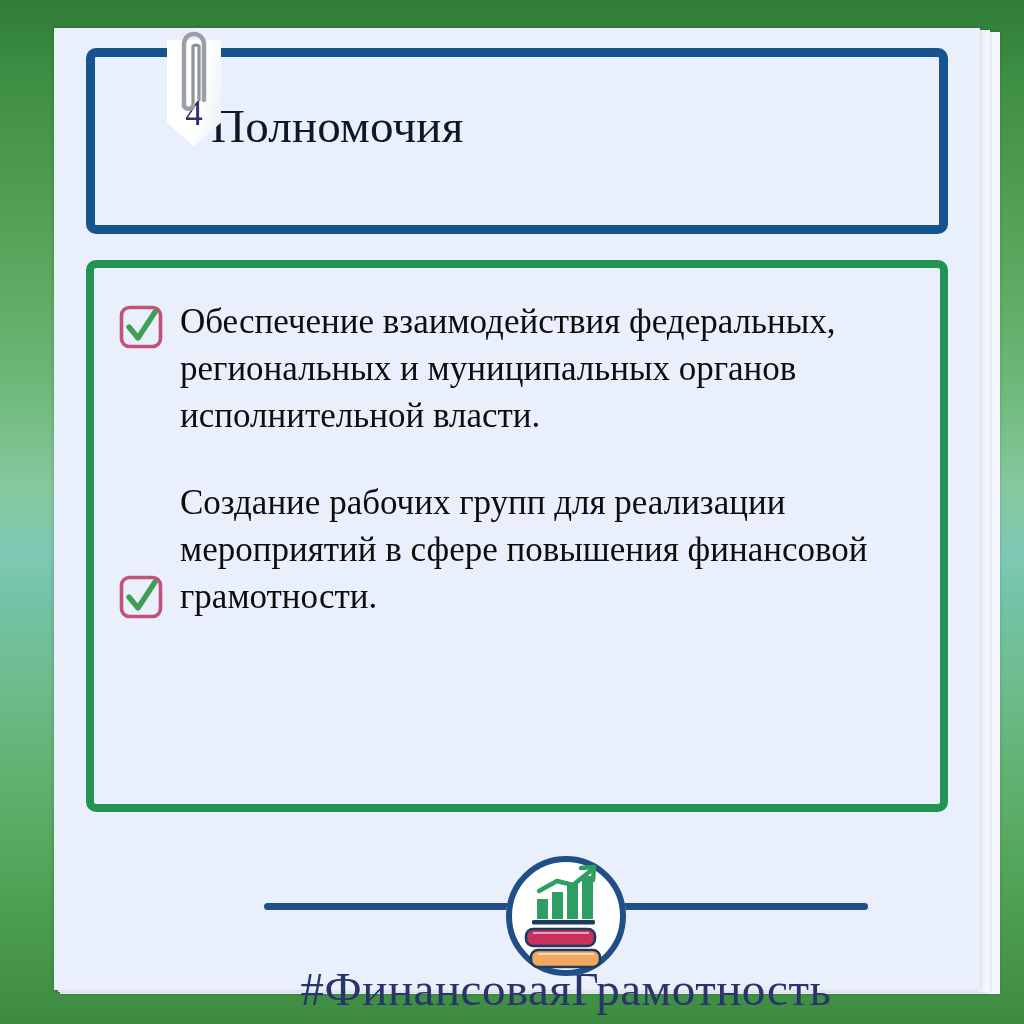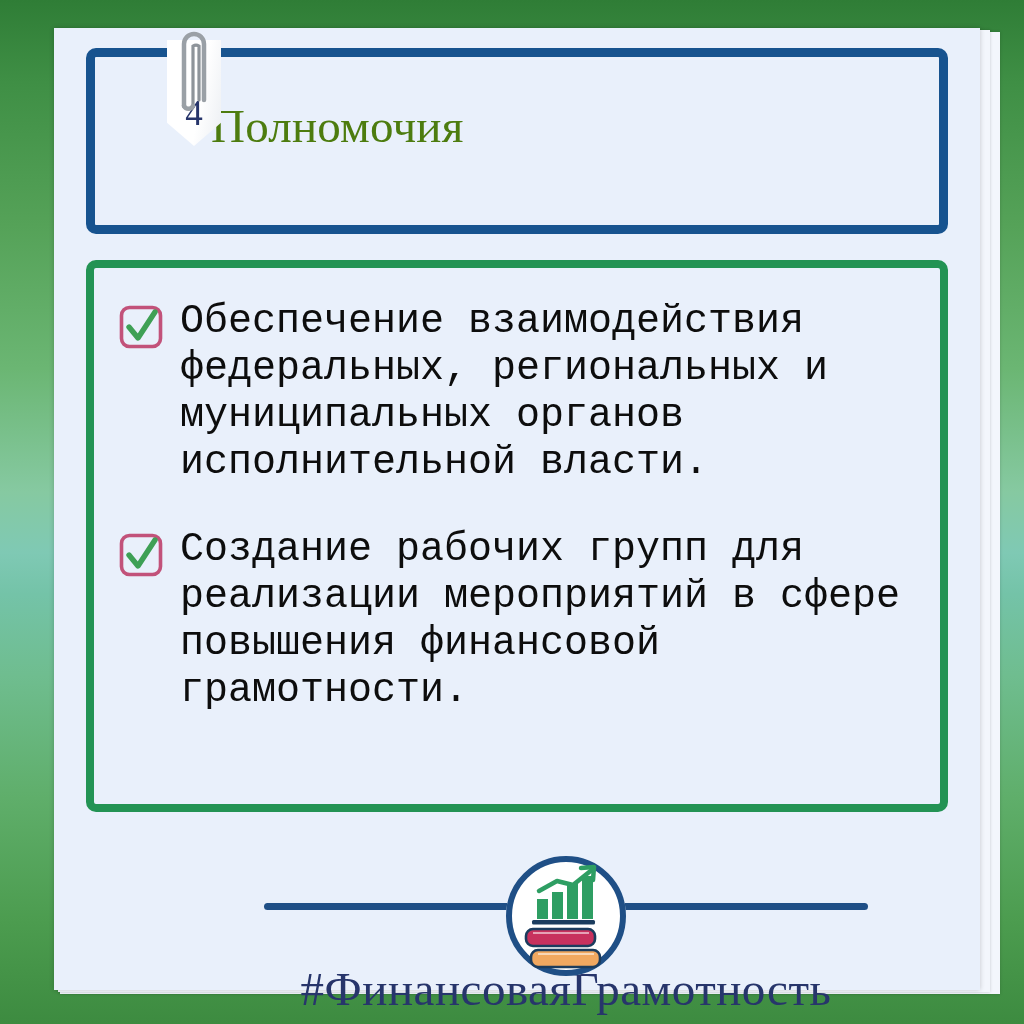--- a/index.html
+++ b/index.html
@@ -52,21 +52,21 @@
     border:9px solid #17538f;
     border-radius:10px;
     background:#e9f0fb;
   }
   .title-text {
     position:absolute;
     left:116px; top:38px;
     width:720px;
     font-size:47px;
     line-height:62px;
-    color:#4d7c0f;
+    color:#0f172a;
     letter-spacing:.2px;
   }
   .title-line { display:block; white-space:nowrap; }
 
   
   .clip-wrap {
     position:absolute;
     left:104px; top:-2px;
     width:72px; height:128px;
     z-index:7;
@@ -98,27 +98,26 @@
     border:8px solid #239354;
     border-radius:10px;
     background:#e9f0fb;
   }
   .bullets {
     position:absolute;
     left:24px; top:30px;
     width:800px;
   }
   .bullet { display:flex; align-items:flex-start; margin-bottom:40px; }
-  .bullet:last-child { margin-bottom:0; }
+  .bullet:last-child { margin-bottom:0;align-items:flex-end; }
   .chk { flex:0 0 auto; margin-right:16px; margin-top:6px; }
   .bullet-text {
-    font-size:40px;
+    font-size:35px;
     line-height:47px;
     color:#0d0d0d;
-    font-family:Liberation Mono, monospace;
   }
 
   
   .footer-rule {
     position:absolute;
     height:7px;
     background:#1f4f86;
     border-radius:4px;
     top:875px;
   }

